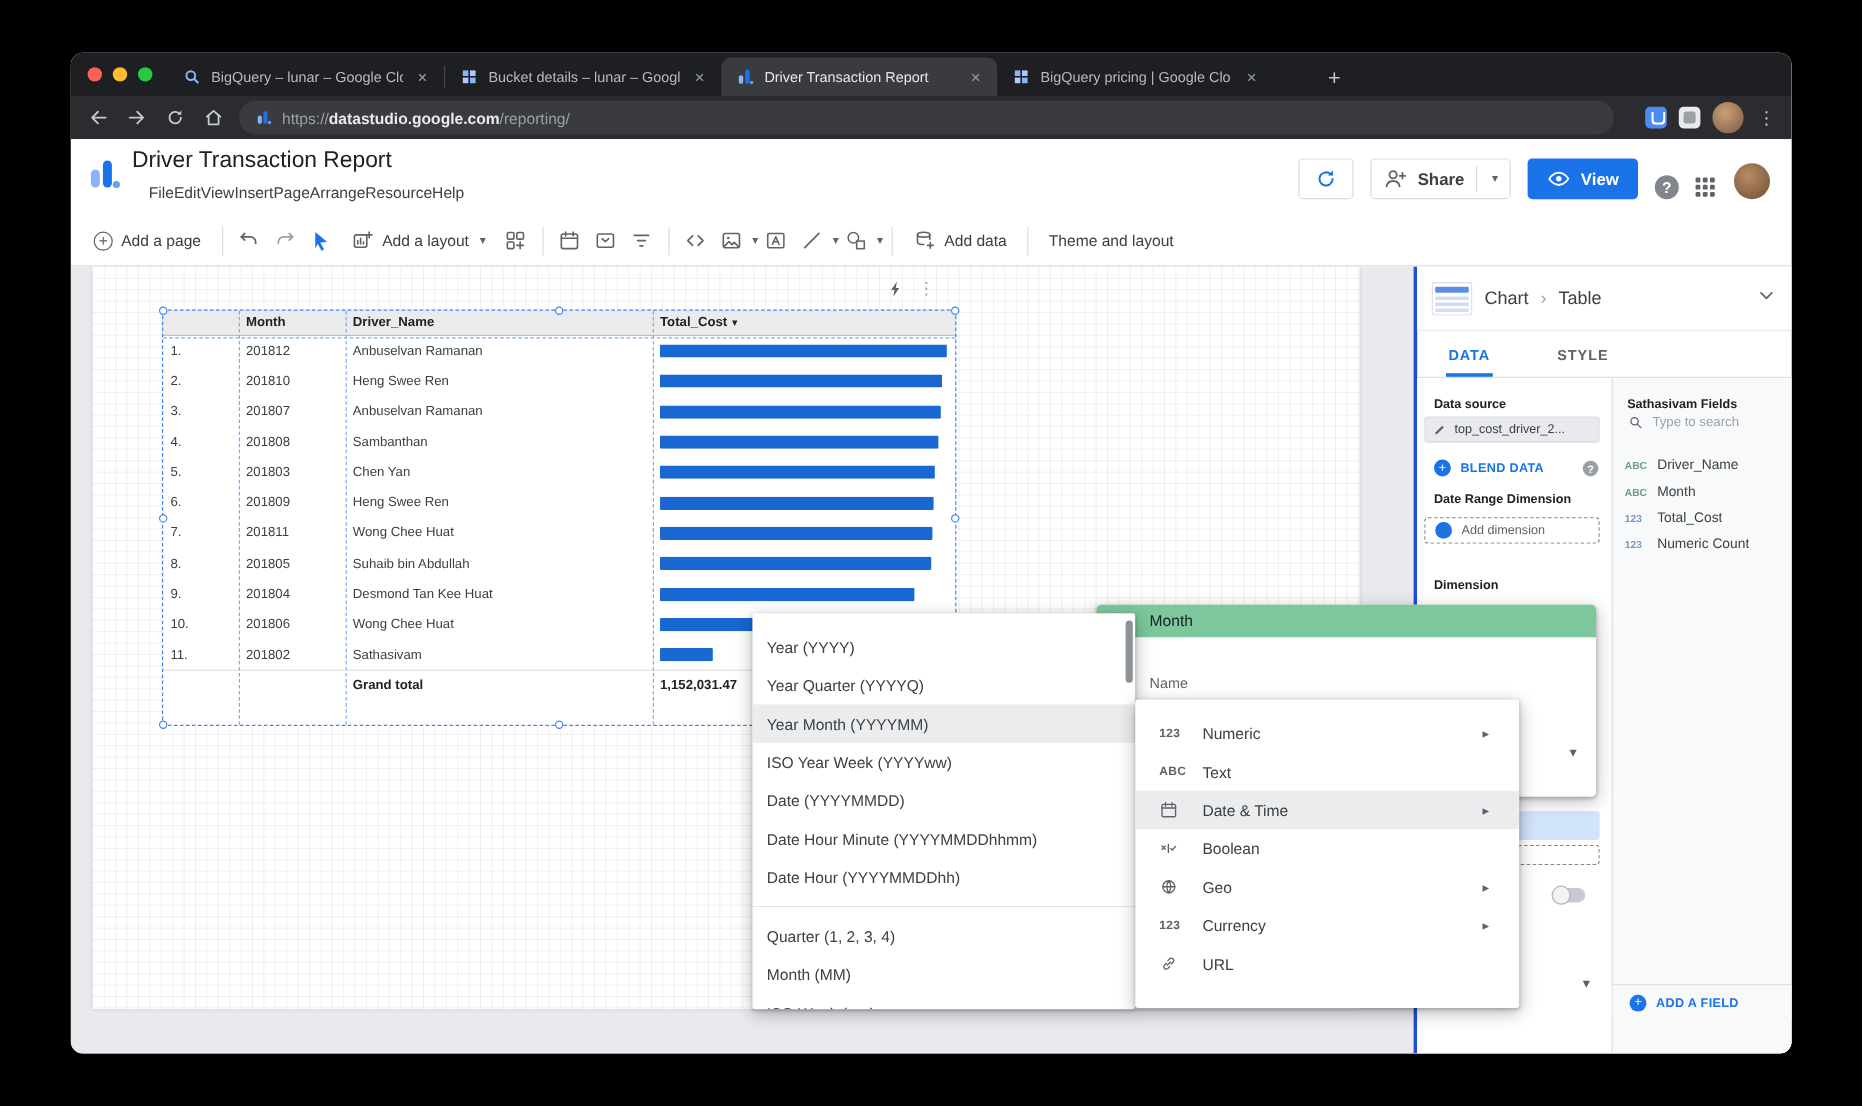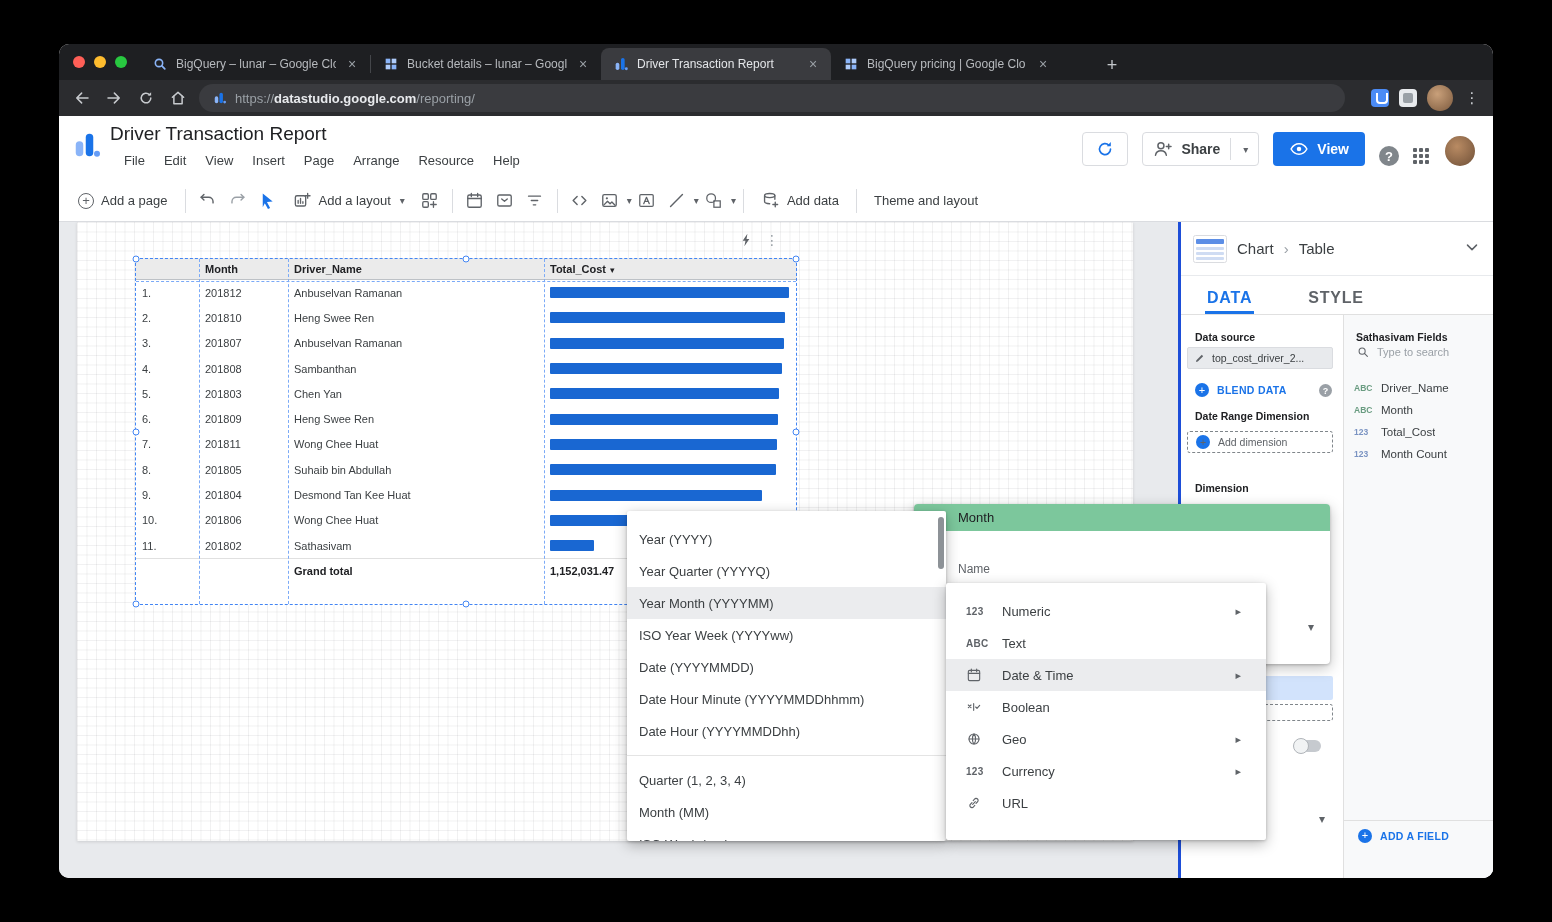--- a/index.html
+++ b/index.html
@@ -35,21 +35,21 @@
   .extic.e1:after{content:"";position:absolute;left:5px;top:4px;width:8px;height:9px;border:2px solid #fff;border-top:none;border-radius:0 0 4px 4px}
   .extic.e2{background:#e8eaed;position:relative}
   .extic.e2:after{content:"";position:absolute;left:4px;top:4px;width:10px;height:10px;background:#9aa0a6;border-radius:2px}
   .navatar{width:26px;height:26px;border-radius:50%;background:radial-gradient(circle at 40% 35%,#c9a07a,#7c5a3e)}
   .navdots{color:#c7cace;font-size:15px;width:18px;text-align:center}
 
   
   .appheader{position:absolute;left:0;top:72px;width:100%;height:64px;background:#fff}
   .dslogo{position:absolute;left:13px;top:14px}
   .apptitle{position:absolute;left:51px;top:7px;font-size:19px;color:#202124}
-  .menubar{position:absolute;left:65px;top:37px;display:flex;gap:19px;font-size:13px;color:#3c4043}
+  .menubar{position:absolute;left:65px;top:37px;display:flex;font-size:13px;color:#3c4043}
   .menu-item{cursor:pointer}
   .hdr-right{position:absolute;right:18px;top:14px;height:36px;display:flex;align-items:flex-end;gap:14px}
   .btn-box{height:34px;border:1px solid #dadce0;border-radius:4px;display:flex;align-items:center;justify-content:center;cursor:pointer;background:#fff}
   .btn-refresh{width:46px}
   .btn-refresh svg{width:20px;height:20px}
   .btn-share{padding:0 10px;gap:8px;color:#3c4043;font-size:14px;font-weight:700}
   .btn-share svg{width:20px;height:20px}
   .share-sep{width:1px;height:22px;background:#dadce0;margin:0 2px}
   .btn-view{height:34px;background:#1a73e8;border-radius:4px;color:#fff;display:flex;align-items:center;gap:8px;padding:0 16px;font-size:14px;font-weight:700;cursor:pointer}
   .btn-view svg{width:20px;height:20px}
@@ -95,21 +95,21 @@
   .tbl-actions svg{width:16px;height:16px}
   .vdots{color:#9aa0a6;font-size:14px}
 
   
   .rightpanel{position:absolute;left:1119px;top:0;width:315px;height:656px;background:#fff;border-left:3px solid #1d4ed8}
   .phead{position:absolute;left:0;top:0;width:100%;height:54px;background:#fff;border-bottom:1px solid #e8eaed;display:flex;align-items:center;padding:0 12px;gap:10px}
   .phead .crumb{font-size:15px;color:#3c4043}
   .phead .sep{color:#9aa0a6;font-size:15px}
   .phead .chev{margin-left:auto;color:#5f6368}
   .phead .chev svg{width:18px;height:18px}
-  .ptabs{position:absolute;left:0;top:54px;width:100%;height:39px;border-bottom:1px solid #e0e0e0;display:flex;padding-left:24px;gap:52px;font-size:16px;letter-spacing:.8px}
+  .ptabs{position:absolute;left:0;top:54px;width:100%;height:39px;border-bottom:1px solid #e0e0e0;display:flex;padding-left:24px;gap:52px;font-size:12px;letter-spacing:.8px}
   .ptab{padding:13px 2px 8px;color:#5f6368;font-weight:700;cursor:pointer;border-bottom:3px solid transparent}
   .ptab.active{color:#1a73e8;border-bottom-color:#1a73e8}
   .pbody{position:absolute;left:0;top:93px;width:100%;height:563px}
   .pleft{position:absolute;left:0;top:0;width:162px;height:100%;background:#fff}
   .pright{position:absolute;left:162px;top:0;width:153px;height:100%;background:#f8f9fa;border-left:1px solid #e0e0e0}
   .plabel{font-size:10.5px;font-weight:700;color:#202124;position:absolute;left:14px}
   .ds-chip{position:absolute;left:6px;top:32px;width:146px;height:22px;background:#e8eaed;border:1px solid #dadce0;border-radius:2px;display:flex;align-items:center;gap:6px;padding:0 6px;cursor:pointer}
   .ds-chip svg{width:12px;height:12px}
   .ds-chip span{font-size:10.5px;color:#3c4043;white-space:nowrap;overflow:hidden}
   .blend{position:absolute;left:14px;top:68px;display:flex;align-items:center;gap:8px;cursor:pointer}
@@ -621,21 +621,21 @@
               <div class="frow">
                 <span class="fbadge abc">ABC</span>
                 <span class="fname">Month</span>
               </div>
               <div class="frow">
                 <span class="fbadge n123">123</span>
                 <span class="fname">Total_Cost</span>
               </div>
               <div class="frow">
                 <span class="fbadge n123">123</span>
-                <span class="fname">Month Count</span>
+                <span class="fname">Numeric Count</span>
               </div>
             </div>
           <div class="addfield">
             <span class="bluedot">+</span>
             <b>ADD A FIELD</b>
           </div>
         </div>
       </div>
     </div>
 

